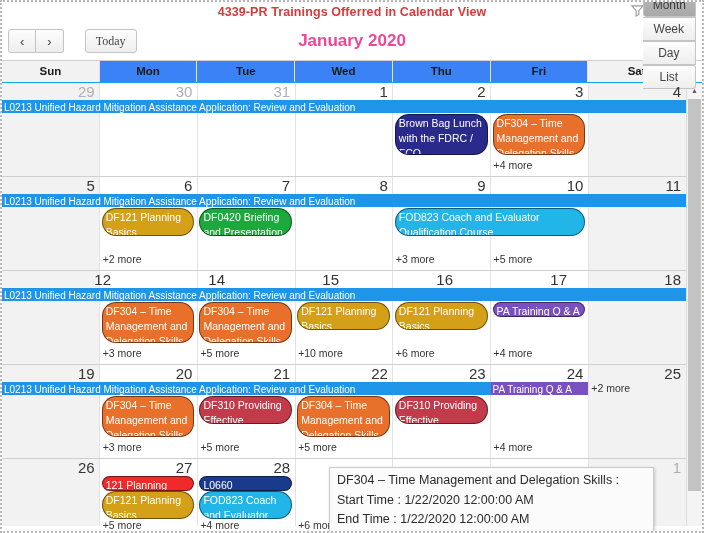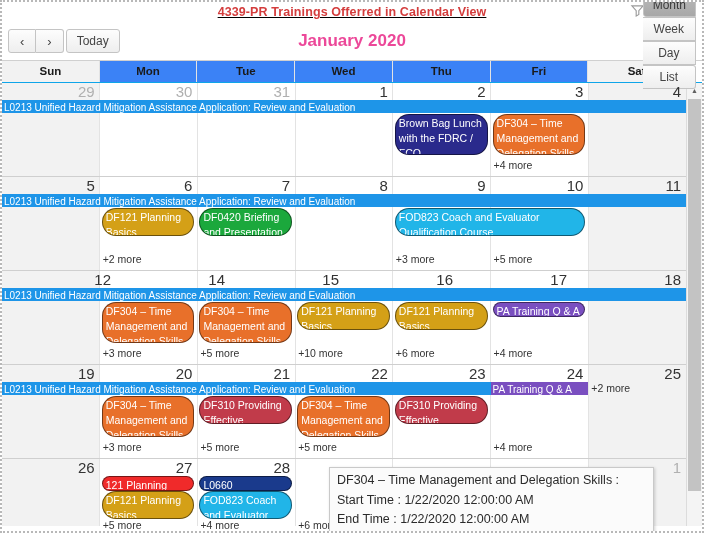--- a/index.html
+++ b/index.html
@@ -21,21 +21,20 @@
     overflow: hidden;
   }
 
   
   .titlebar {
     position: relative;
     height: 20px;
     display: flex;
     align-items: center;
     justify-content: center;
-    text-decoration: underline;
   }
   .report-title {
     color: #d43d3d;
     font-size: 12.5px;
     font-weight: bold;
     letter-spacing: .1px;
   }
   .title-icons {
     position: absolute;
     right: 4px; top: 1px;
@@ -68,21 +67,21 @@
     padding: 0 10px;
     display: flex; align-items: center; justify-content: center;
     border-radius: 3px;
     cursor: default;
     box-sizing: border-box;
   }
   .navgroup { display: flex; }
   .navgroup .btn { border-radius: 0; padding: 0 11px; font-size: 13px; }
   .navgroup .btn:first-child { border-radius: 3px 0 0 3px; }
   .navgroup .btn:last-child { border-radius: 0 3px 3px 0; border-left: none; }
-  .today-btn { margin-left: 2px; min-width: 52px; }
+  .today-btn { margin-left: 21px; min-width: 52px; font-family: Liberation Serif, serif; }
 
   .month-title {
     position: absolute;
     left: 0; right: 0;
     text-align: center;
     font-size: 17px;
     font-weight: bold;
     color: #ec4899;
     pointer-events: none;
   }

